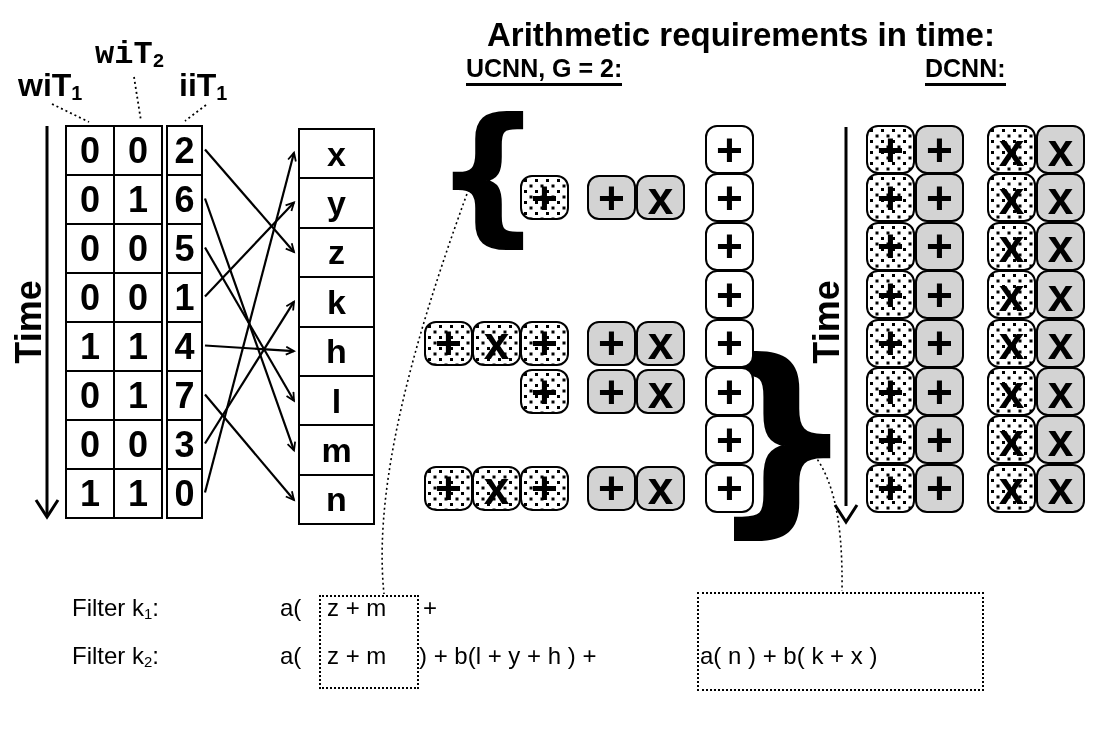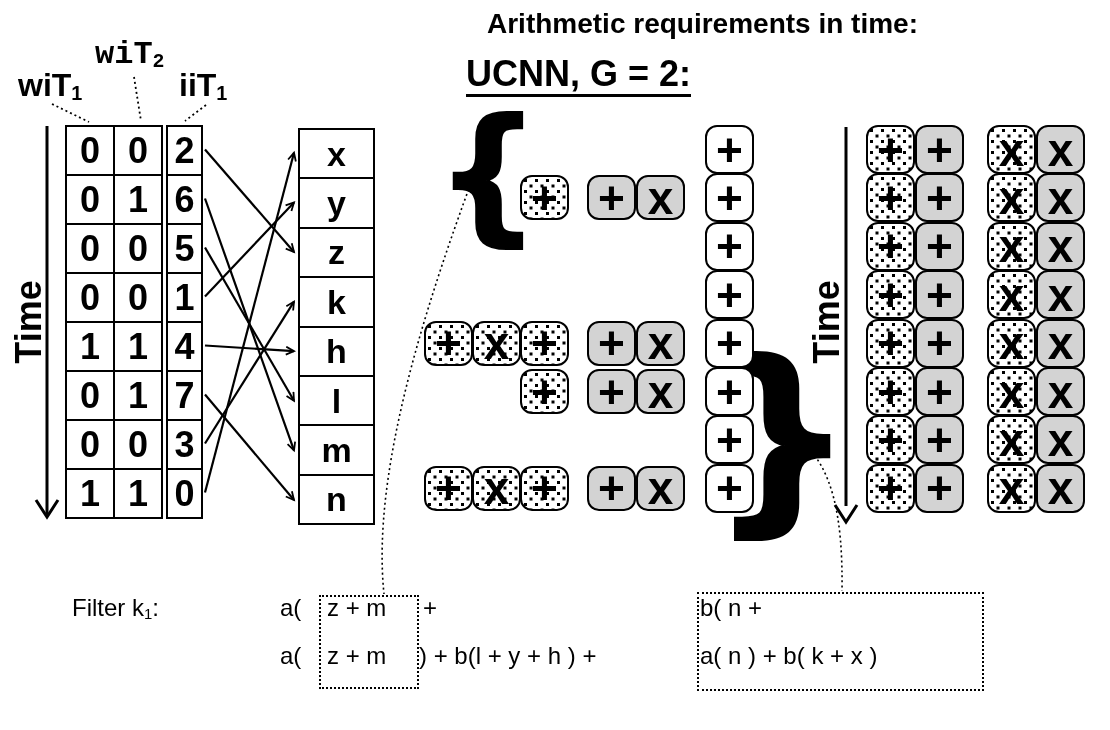--- a/index.html
+++ b/index.html
@@ -2,22 +2,22 @@
 <html style="--gray: #d3d3d3;"><head>
 <meta charset="utf-8">
 <style>
   html,body{margin:0;padding:0;background:#fff;}
   #canvas{position:relative;width:1110px;height:730px;background:#fff;overflow:hidden;
           font-family:"Liberation Sans",sans-serif;color:#000;}
   .abs{position:absolute;}
   
   .hdr{font-weight:700;font-size:32px;line-height:1;white-space:nowrap;}
   .ss{font-size:0.62em;vertical-align:-0.22em;}
-  #main-title{left:487px;top:8px;font-size:28px;font-weight:600;white-space:nowrap;}
-  .sec-head{font-size:36px;font-weight:700;line-height:1;border-bottom:3px solid #000;
+  #main-title{left:487px;top:16px;font-size:33px;font-weight:600;white-space:nowrap;}
+  .sec-head{font-size:25px;font-weight:700;line-height:1;border-bottom:3px solid #000;
             padding-bottom:2px;white-space:nowrap;}
   #ucnn-heading{left:466px;top:56px;}
   #dcnn-heading{left:925px;top:56px;}
   #l1-line1{left:300px;top:26px;width:100px;text-align:center;font-size:31px;font-weight:700;}
   #l1-line2{left:295px;top:70px;width:100px;text-align:center;font-size:31px;font-weight:700;}
   #wh1{left:18px;top:69px;}  #wh2{left:95px;top:39px;font-family:Liberation Mono, monospace;}  #wh3{left:179px;top:69px;}
   .time-label{width:122px;height:36px;transform:rotate(-90deg);text-align:center;
               font-weight:700;font-size:36px;line-height:36px;}
   #time-left{left:-32px;top:304px;}
   #time-right{left:766px;top:304px;}
@@ -84,20 +84,21 @@
         <line x1="205" y1="296.5" x2="294" y2="202.4" stroke="#000" stroke-width="2.2" marker-end="url(#ah)"></line>
         <line x1="205" y1="345.5" x2="294" y2="351.20000000000005" stroke="#000" stroke-width="2.2" marker-end="url(#ah)"></line>
         <line x1="205" y1="394.5" x2="294" y2="500" stroke="#000" stroke-width="2.2" marker-end="url(#ah)"></line>
         <line x1="205" y1="443.5" x2="294" y2="301.6" stroke="#000" stroke-width="2.2" marker-end="url(#ah)"></line>
         <line x1="205" y1="492.5" x2="294" y2="152.8" stroke="#000" stroke-width="2.2" marker-end="url(#ah)"></line>
       </g>
   </svg>
 
   <div class="abs" id="main-title">Arithmetic requirements in time:</div>
   <div class="abs sec-head" id="ucnn-heading">UCNN, G = 2:</div>
+  <div class="abs sec-head" id="dcnn-heading">DCNN:</div>
 
   <div class="abs hdr" id="wh1"><span>wiT</span><span class="ss">1</span></div>
   <div class="abs hdr" id="wh2"><span>wiT</span><span class="ss">2</span></div>
   <div class="abs hdr" id="wh3"><span>iiT</span><span class="ss">1</span></div>
 
   <div class="abs time-label" id="time-left">Time</div>
   <div class="abs time-label" id="time-right">Time</div>
 
   <div class="grid" id="weight-table">
       <div>0</div>
@@ -196,25 +197,25 @@
       <div class="box gray" style="left: 915px; top: 415.4px; height: 49px;">+</div>
       <div class="box dotted" style="left: 987px; top: 415.4px; height: 49px;">x</div>
       <div class="box gray" style="left: 1036px; top: 415.4px; height: 49px;">x</div>
       <div class="box dotted" style="left: 866px; top: 463.8px; height: 49px;">+</div>
       <div class="box gray" style="left: 915px; top: 463.8px; height: 49px;">+</div>
       <div class="box dotted" style="left: 987px; top: 463.8px; height: 49px;">x</div>
       <div class="box gray" style="left: 1036px; top: 463.8px; height: 49px;">x</div>
     </div>
 
   <div class="eqseg" style="left:72px;top:596px"><span>Filter k</span><span class="ss">1</span><span>:</span></div>
+  <div class="eqseg" style="left:72px;top:644px"><span>Filter k</span><span class="ss">2</span><span>:</span></div>
 
   <span class="eqseg" style="left:280px;top:596px">a(</span>
   <span class="eqseg" style="left:327px;top:596px">z + m</span>
   <span class="eqseg" style="left:423px;top:596px">+</span>
-  <span class="eqseg" style="left:700px;top:596px">b( n +</span>
 
   <span class="eqseg" style="left:280px;top:644px">a(</span>
   <span class="eqseg" style="left:327px;top:644px">z + m</span>
   <span class="eqseg" style="left:700px;top:644px">a( n ) + b( k + x )</span>
   <span class="eqseg" style="left:419px;top:644px">) + b(l + y + h ) +</span>
 
   <div class="dotbox" id="hl-box1"></div>
   <div class="dotbox" id="hl-box2"></div>
 </div>
 

